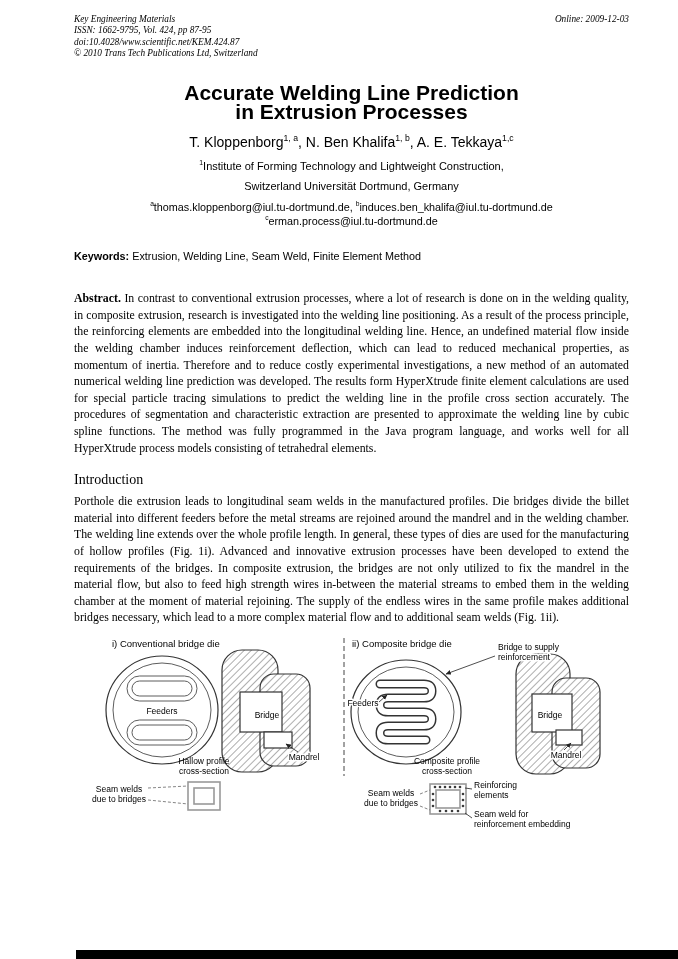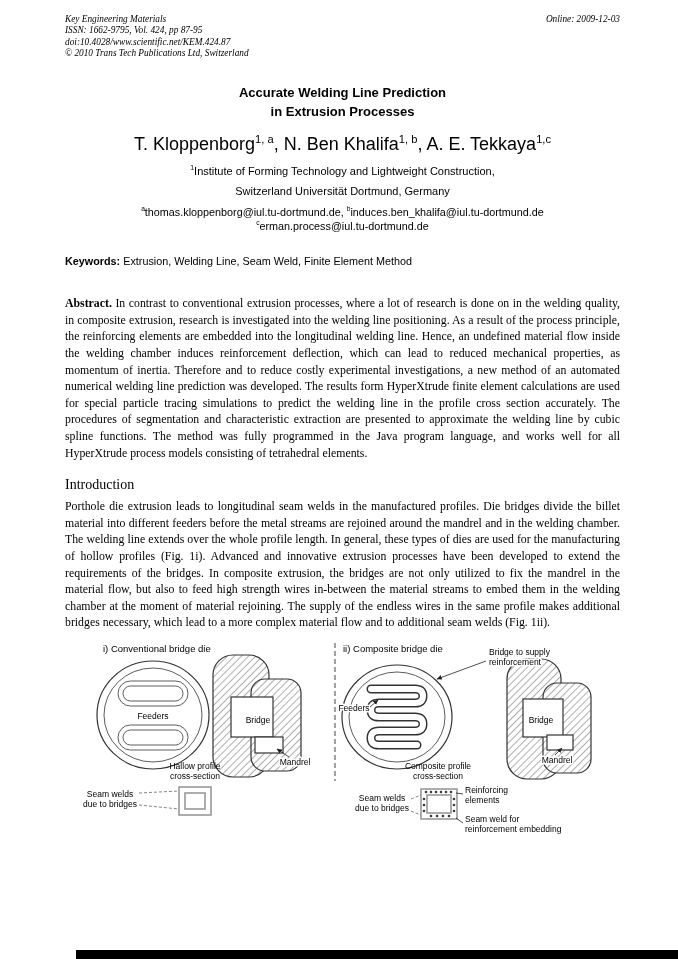--- a/index.html
+++ b/index.html
@@ -2,32 +2,32 @@
 <html><head>
 <meta charset="utf-8">
 <style>
   * { margin:0; padding:0; box-sizing:border-box; }
   html,body { background:#ffffff; }
   .page {
     position:relative; width:678px; height:959px; background:#fff;
     color:#000; overflow:hidden;
     font-family:"Liberation Serif", serif;
   }
-  .content { position:absolute; left:65px; top:0; width:555px; }
+  .content { position:absolute; left:74px; top:0; width:555px; }
 
   .masthead { margin-top:14px; display:flex; justify-content:space-between;
     font-style:italic; font-size:9.3px; line-height:11.3px; }
   .mast-right { text-align:right; white-space:nowrap; }
 
   .title { margin-top:24px; text-align:center;
     font-family:"Liberation Sans", sans-serif; font-weight:bold;
-    font-size:13px; line-height:19px; }
+    font-size:21px; line-height:19px; }
 
   .authors { margin-top:13px; text-align:center;
-    font-family:"Liberation Sans", sans-serif; font-size:18px; }
+    font-family:"Liberation Sans", sans-serif; font-size:14px; }
   sup { font-size:0.62em; vertical-align:super; line-height:0; }
 
   .affil1 { margin-top:10px; text-align:center;
     font-family:"Liberation Sans", sans-serif; font-size:11px; }
   .affil2 { margin-top:8px; text-align:center;
     font-family:"Liberation Sans", sans-serif; font-size:11px; }
   .emails { margin-top:8px; text-align:center;
     font-family:"Liberation Sans", sans-serif; font-size:10.8px; line-height:14px; }
 
   .keywords { margin-top:22px; font-family:"Liberation Sans", sans-serif;

